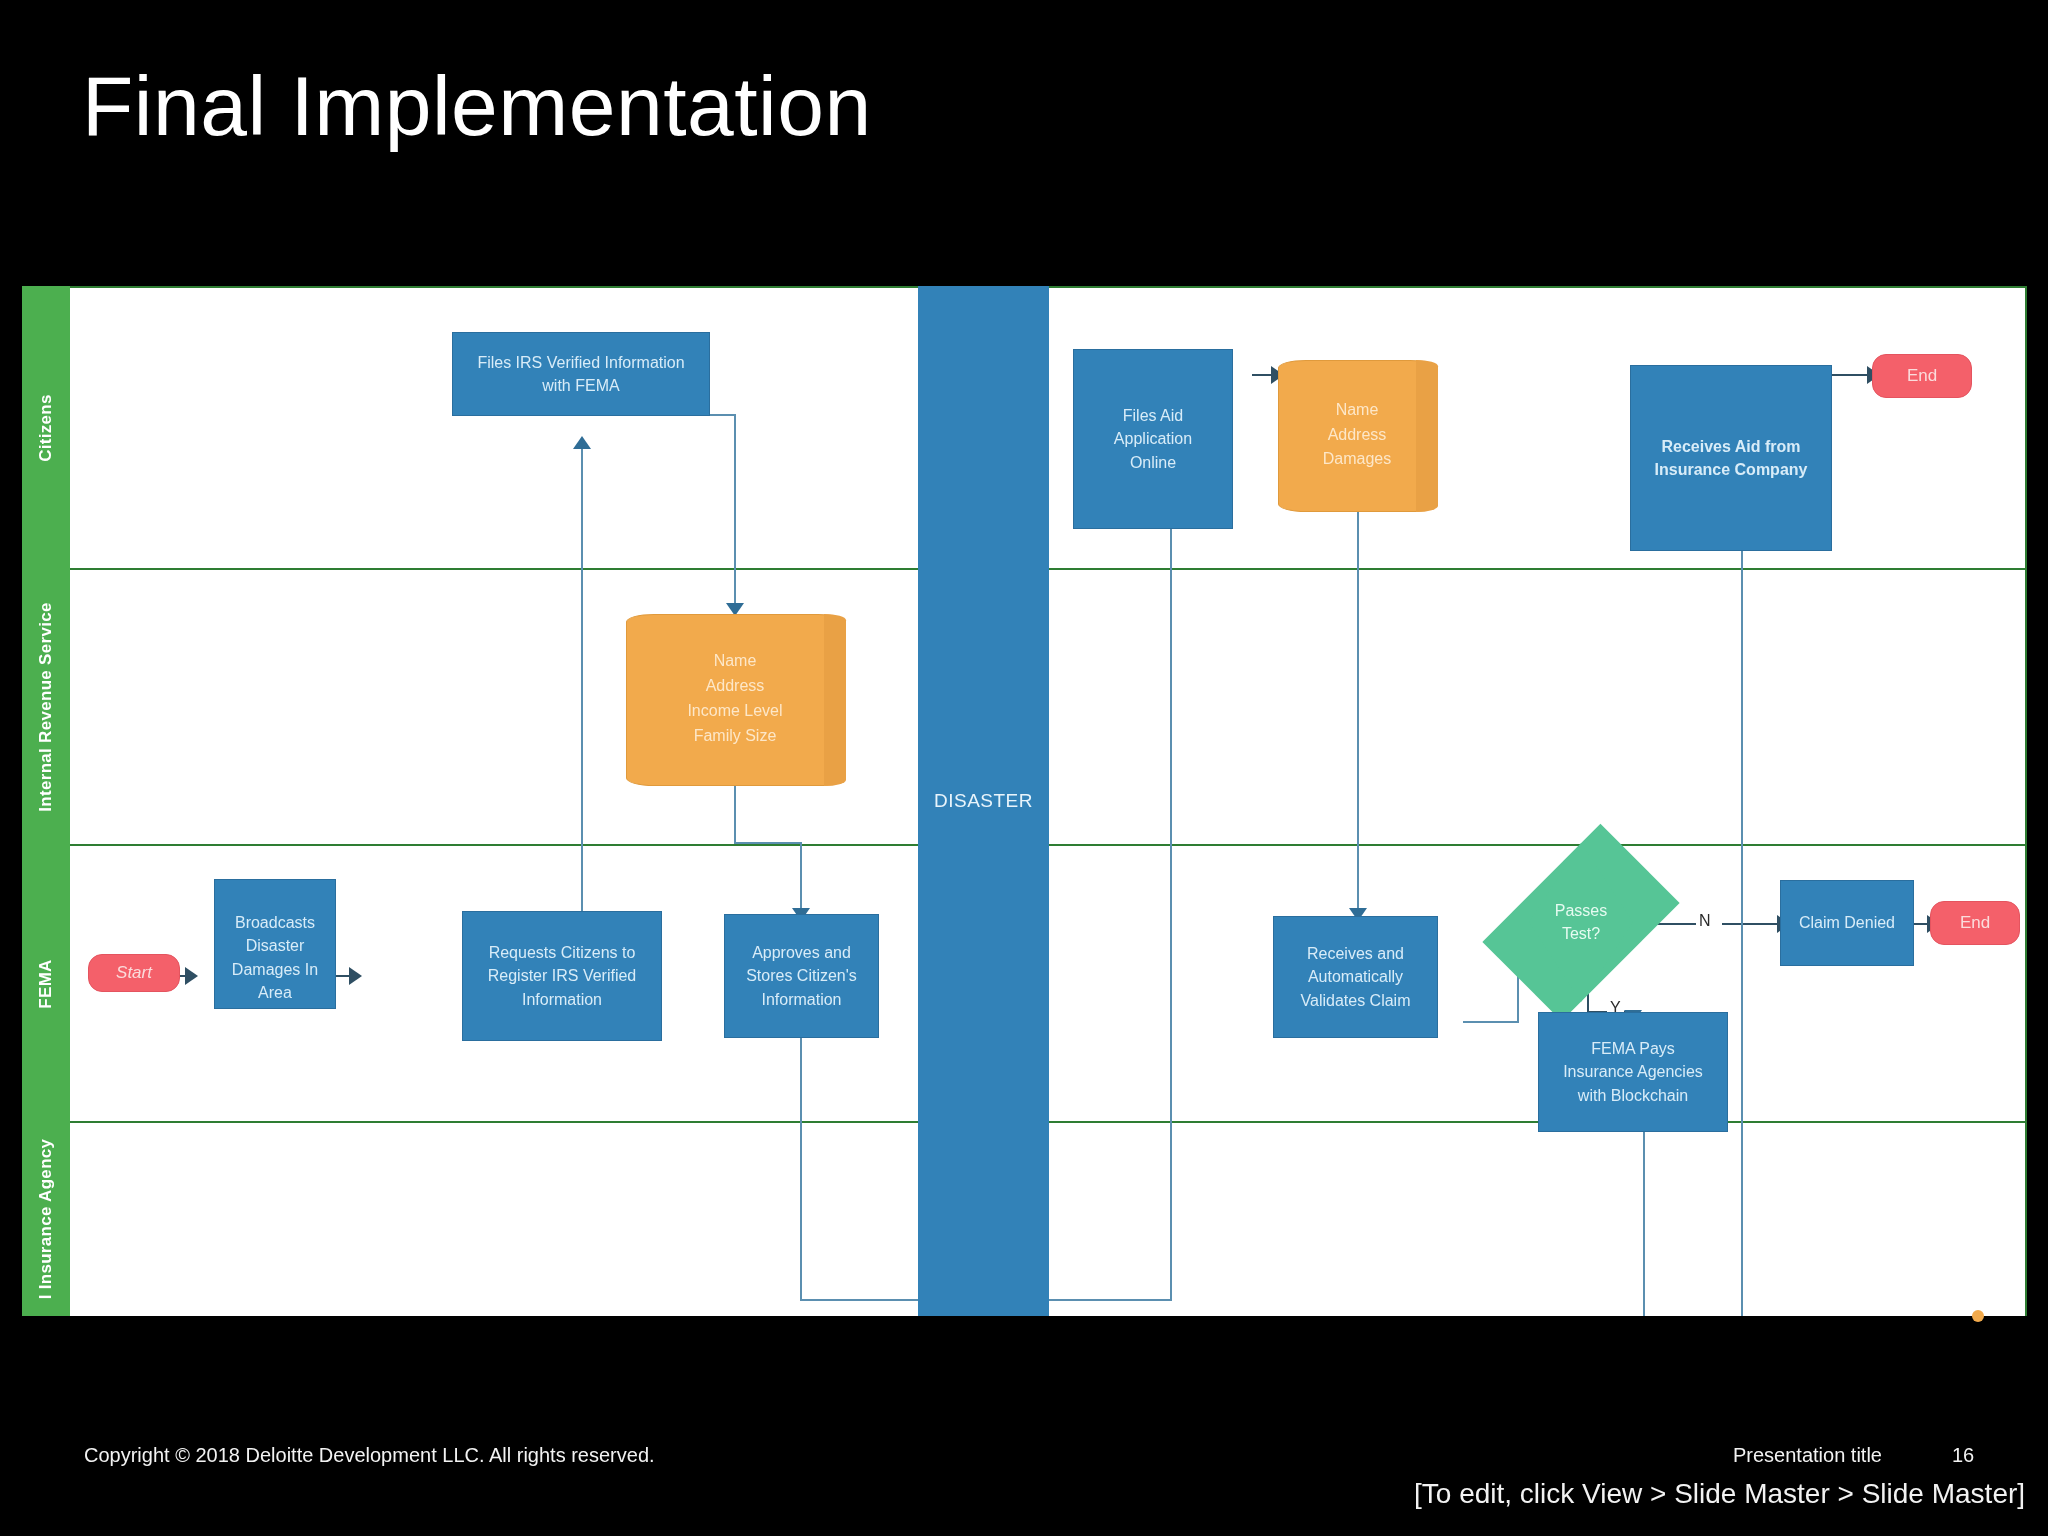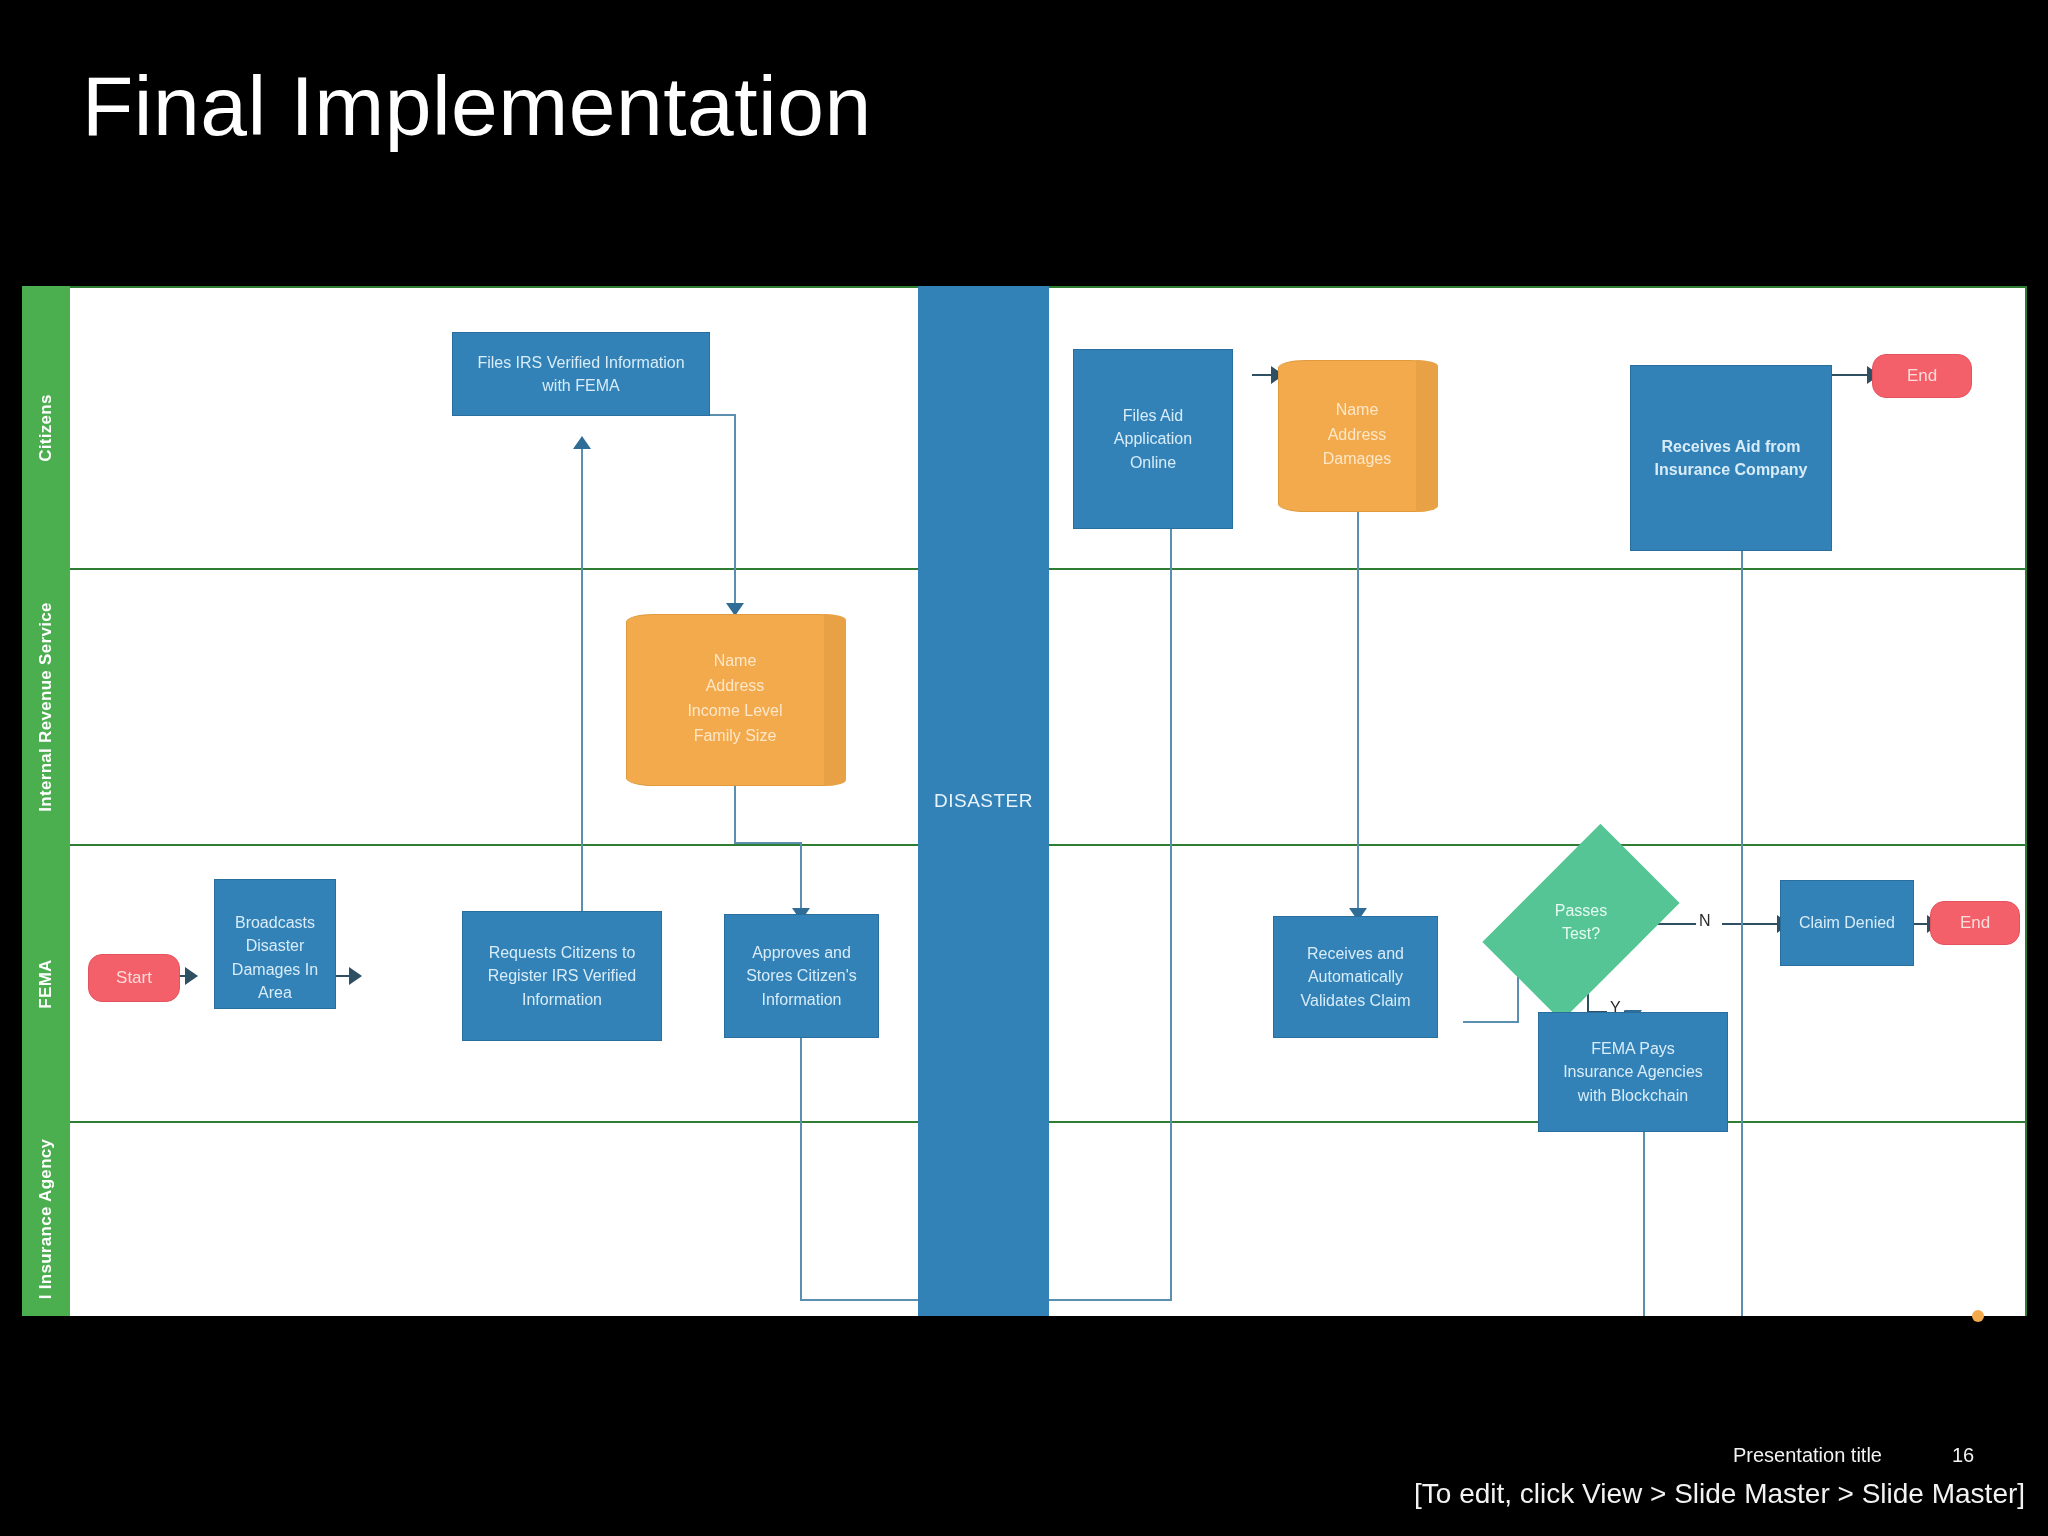--- a/index.html
+++ b/index.html
@@ -214,21 +214,21 @@
     <div class="cyl" style="left:604px;top:328px;width:218px;height:170px;">
       <div class="cbg"></div>
       <div class="ctext">
         <div>Name</div>
         <div>Address</div>
         <div>Income Level</div>
         <div>Family Size</div>
       </div>
     </div>
 
-    <div class="node term" style="left:66px;top:668px;width:92px;height:48px;">
+    <div class="node term" style="left:66px;top:668px;width:92px;height:38px;font-style:italic;">
       <span>Start</span>
     </div>
 
     <div class="node box" style="left:192px;top:593px;width:122px;height:130px;align-items:flex-end;">
       <div>
         <div>Broadcasts</div>
         <div>Disaster</div>
         <div>Damages In</div>
         <div>Area</div>
       </div>
@@ -281,17 +281,18 @@
         <div>FEMA Pays</div>
         <div>Insurance Agencies</div>
         <div>with Blockchain</div>
       </div>
     </div>
 
   </div>
 
   <div class="dot"></div>
 
+  <div class="footer-left">Copyright © 2018 Deloitte Development LLC. All rights reserved.</div>
   <div class="footer-title">Presentation title</div>
   <div class="footer-page">16</div>
   <div class="footer-sub">[To edit, click View &gt; Slide Master &gt; Slide Master]</div>
 
 </div>
 
 </body></html>

